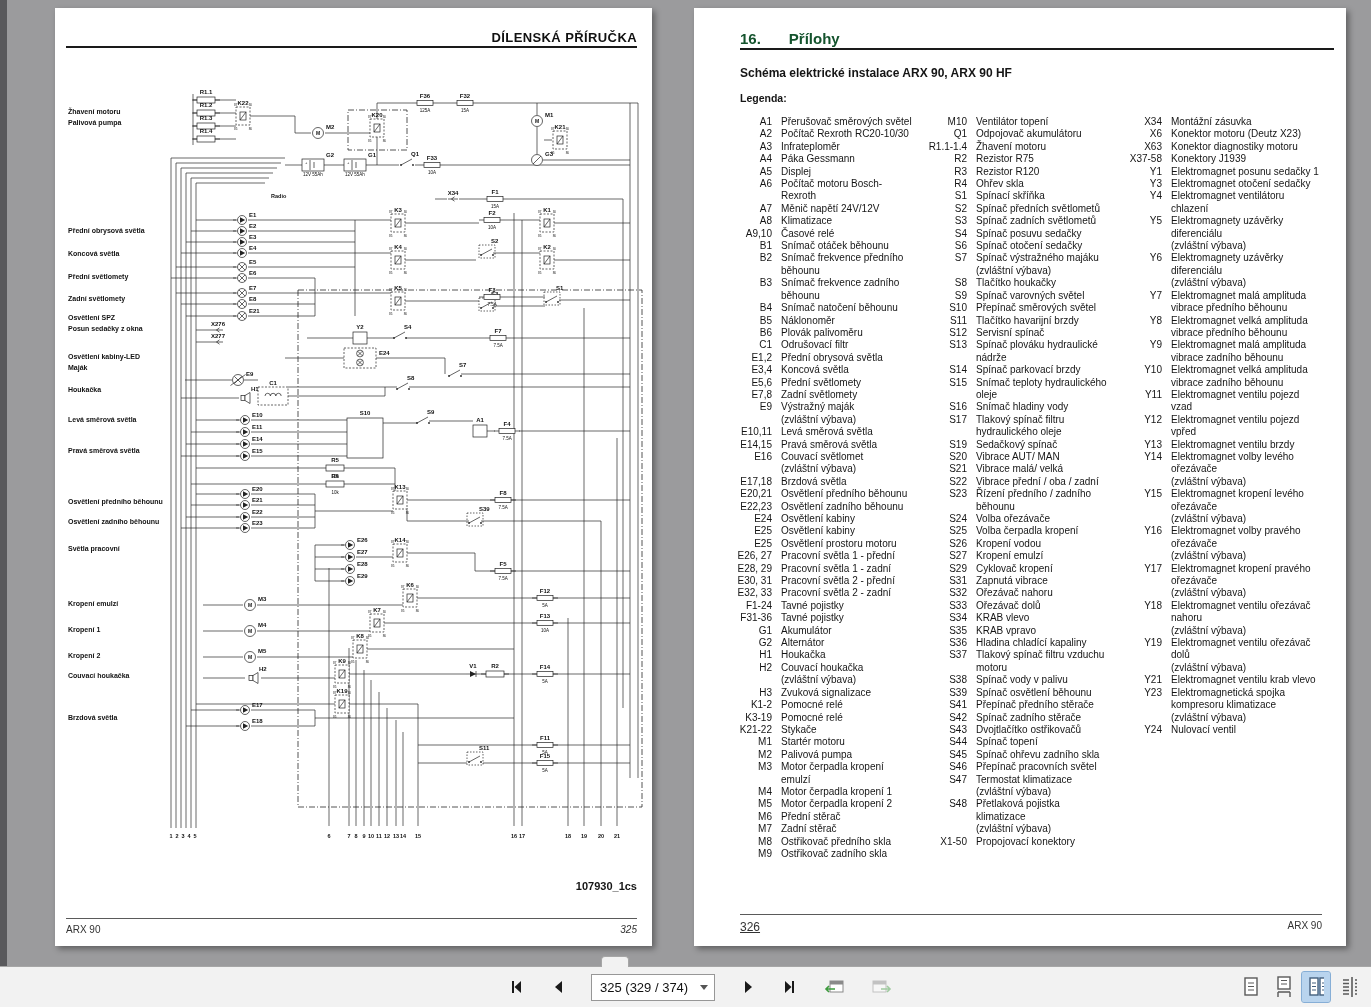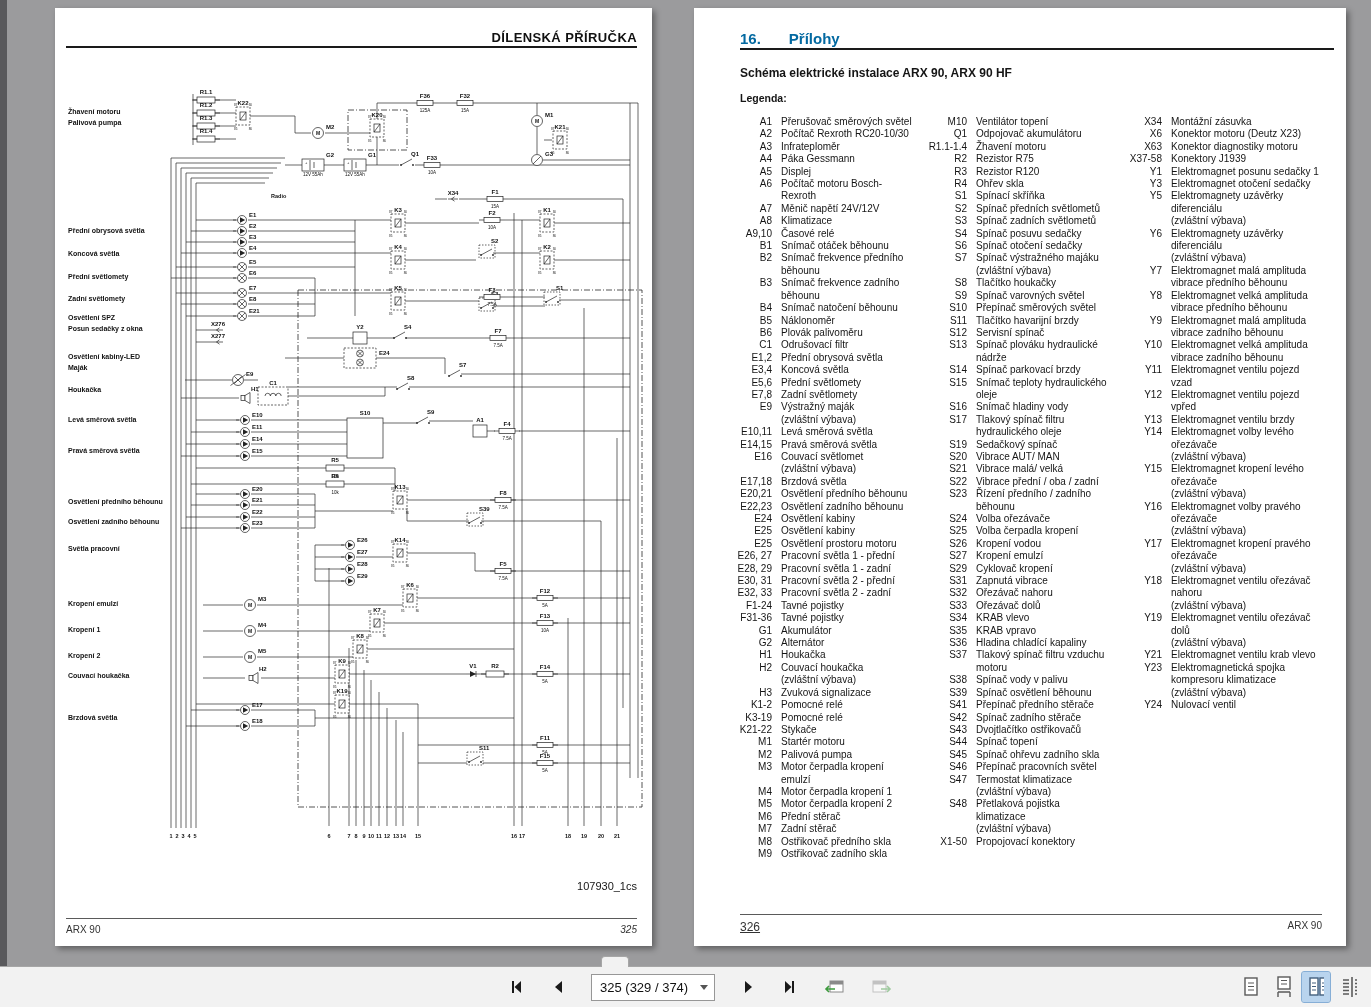--- a/index.html
+++ b/index.html
@@ -6,30 +6,30 @@
   body{font-family:"Liberation Sans",sans-serif;background:#98989a;}
   .screen{position:relative;width:1371px;height:1007px;overflow:hidden;background:#9b9b9d;}
   .left-edge{position:absolute;left:0;top:0;width:7px;height:967px;background:#59595c;}
   .page{position:absolute;background:#ffffff;box-shadow:3px 3px 6px rgba(0,0,0,.38);color:#151515;}
   #page-left{left:55px;top:8px;width:597px;height:938px;}
   #page-right{left:694px;top:8px;width:652px;height:938px;}
 
   
   .lp-title{position:absolute;right:15px;top:22px;font-size:13px;font-weight:bold;letter-spacing:.4px;color:#111;}
   .lp-rule{position:absolute;left:11px;right:15px;top:38px;height:2px;background:#1a1a1a;}
-  .figure-id{position:absolute;right:15px;top:872px;font-size:11px;font-weight:normal;}
+  .figure-id{position:absolute;right:15px;top:872px;font-size:11px;font-weight:bold;}
   .footer-rule-l{position:absolute;left:11px;right:15px;top:910px;height:1px;background:#5a5a5a;}
   .lp-footer-left{position:absolute;left:11px;top:916px;font-size:10px;color:#333;}
   .lp-footer-right{position:absolute;right:15px;top:916px;font-size:10px;color:#333;font-style:italic;}
   .side-label{position:absolute;left:13px;width:100px;font-size:7px;font-weight:bold;line-height:8px;color:#111;}
   #schematic{position:absolute;left:0;top:0;}
   #schematic text{font-family:"Liberation Sans",sans-serif;fill:#111;}
 
   
-  .rp-heading{position:absolute;left:46px;top:22px;font-size:15px;font-weight:bold;color:#0369a1;}
+  .rp-heading{position:absolute;left:46px;top:22px;font-size:15px;font-weight:bold;color:#14532d;}
   .rp-heading .sect-title{margin-left:28px;}
   .rp-rule{position:absolute;left:46px;right:12px;top:40px;height:2px;background:#1a1a1a;}
   .rp-subtitle{position:absolute;left:46px;top:58px;font-size:12px;font-weight:bold;}
   .rp-legend-label{position:absolute;left:46px;top:84px;font-size:10.5px;font-weight:bold;}
   .legend-col{position:absolute;top:108px;font-size:10px;line-height:12.4px;color:#151515;}
   #lcol0{left:26px;width:196px;}
   #lcol1{left:221px;width:196px;}
   #lcol2{left:416px;width:228px;}
   .lrow{display:flex;}
   .lcode{width:52px;flex:none;text-align:right;}
@@ -1221,20 +1221,25 @@
         </div>
         <div class="lrow">
           <span class="lcode">Y1</span>
           <span class="ldesc">Elektromagnet posunu sedačky 1</span>
         </div>
         <div class="lrow">
           <span class="lcode">Y3</span>
           <span class="ldesc">Elektromagnet otočení sedačky</span>
         </div>
         <div class="lrow">
+          <span class="lcode">Y4</span>
+          <span class="ldesc">Elektromagnet ventilátoru
+chlazení</span>
+        </div>
+        <div class="lrow">
           <span class="lcode">Y5</span>
           <span class="ldesc">Elektromagnety uzávěrky
 diferenciálu
 (zvláštní výbava)</span>
         </div>
         <div class="lrow">
           <span class="lcode">Y6</span>
           <span class="ldesc">Elektromagnety uzávěrky
 diferenciálu
 (zvláštní výbava)</span>

